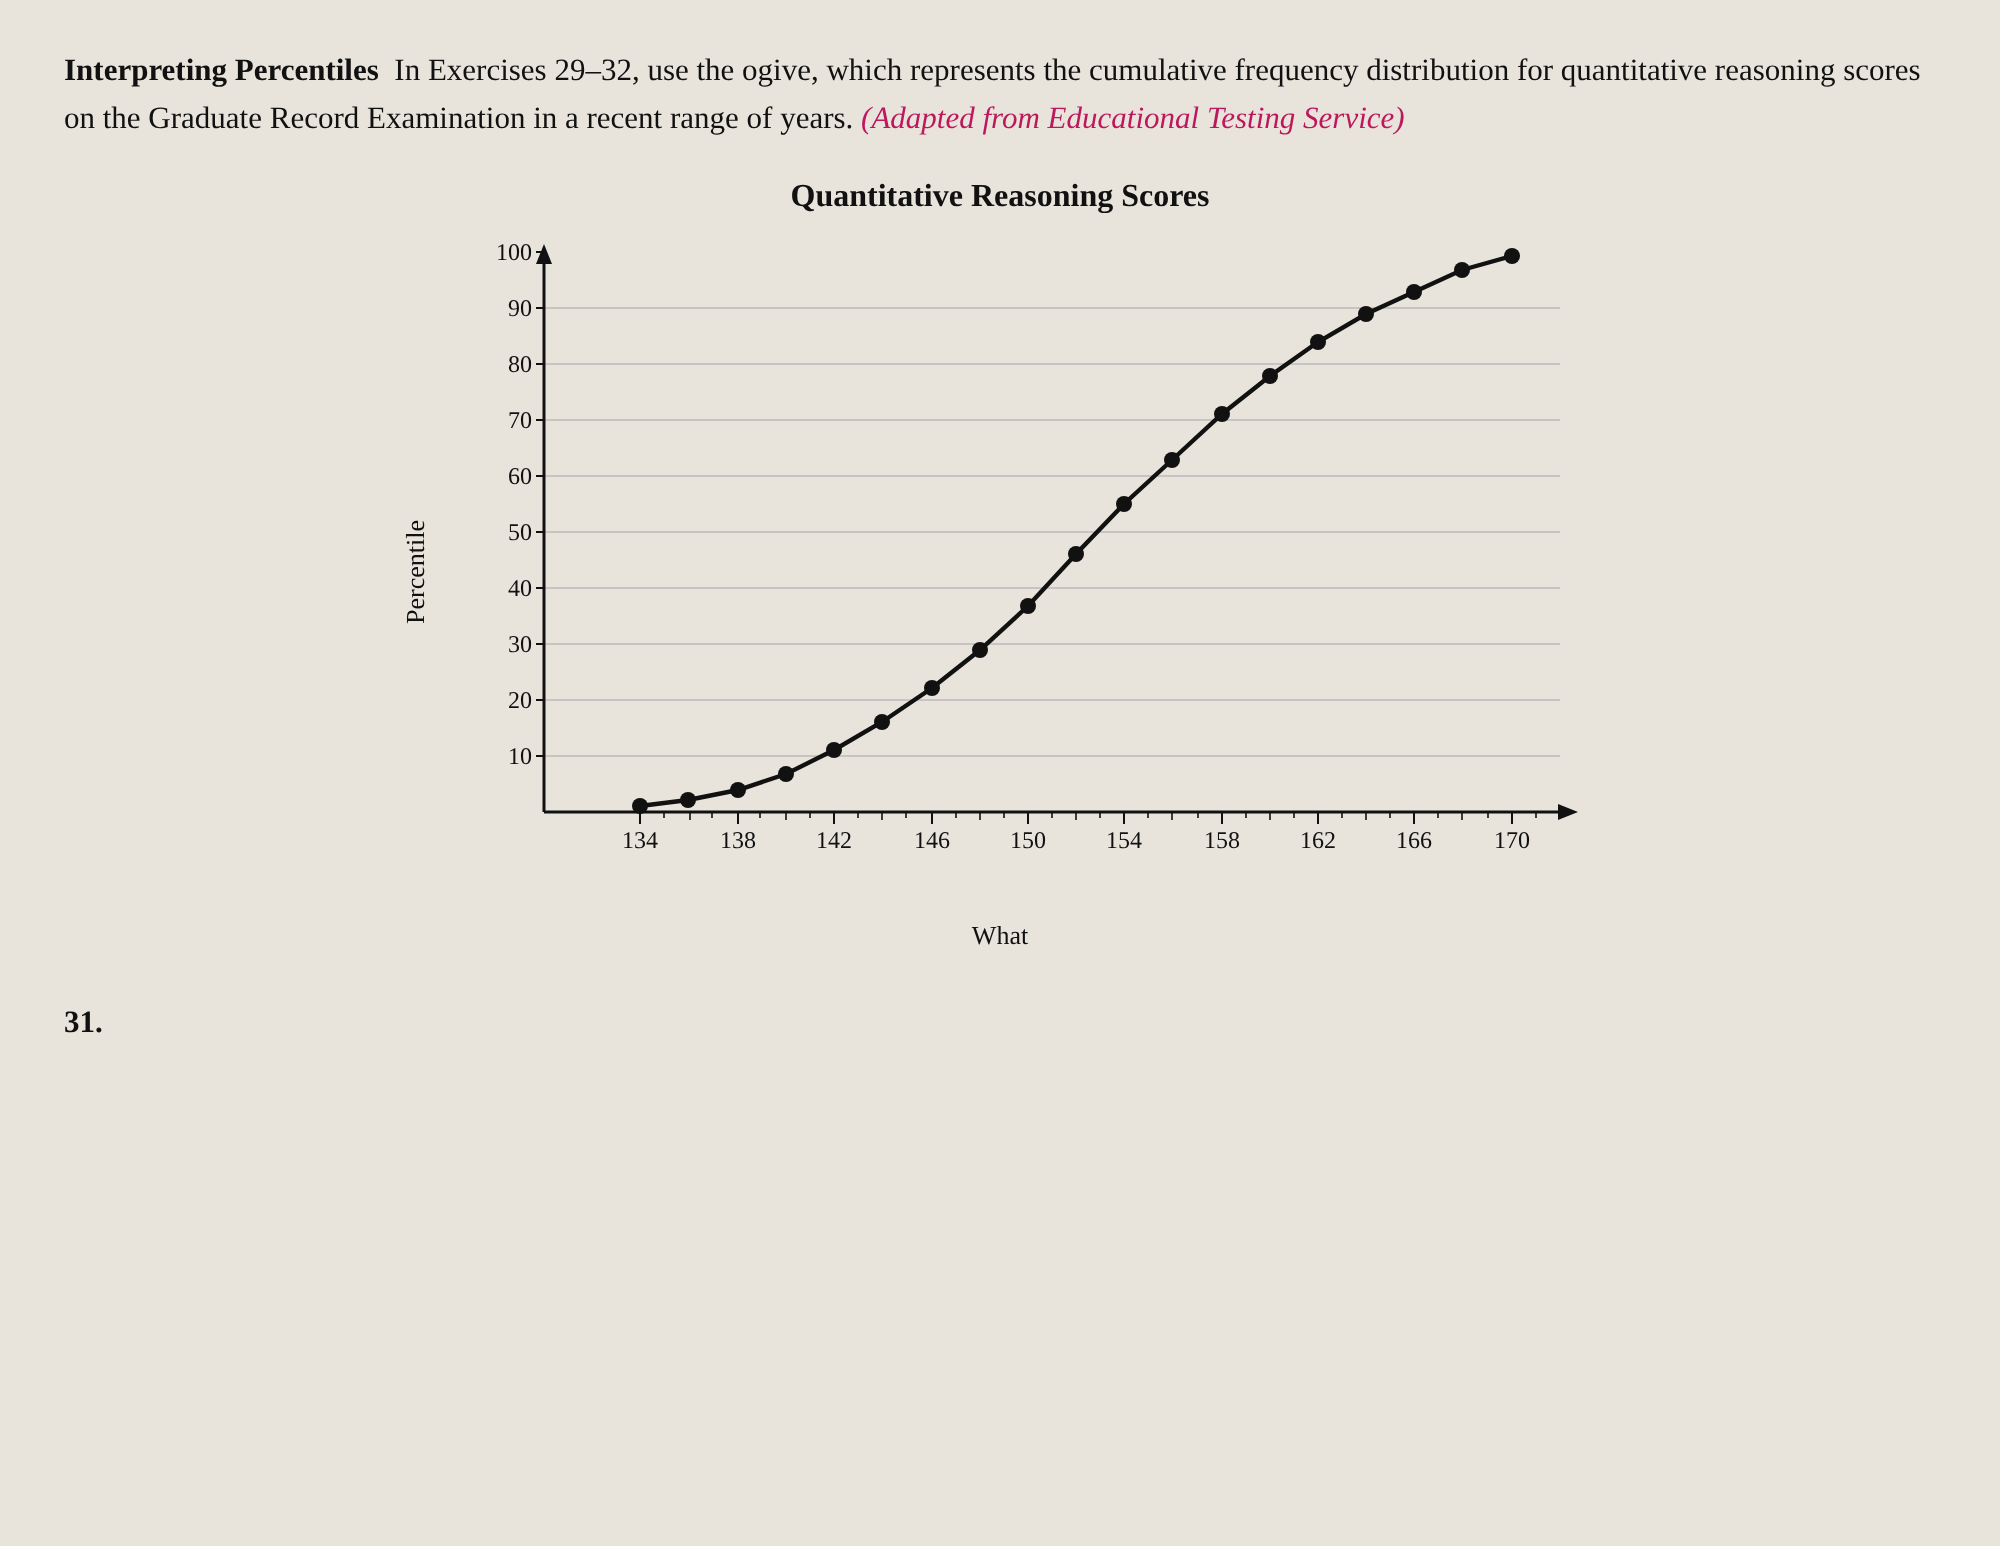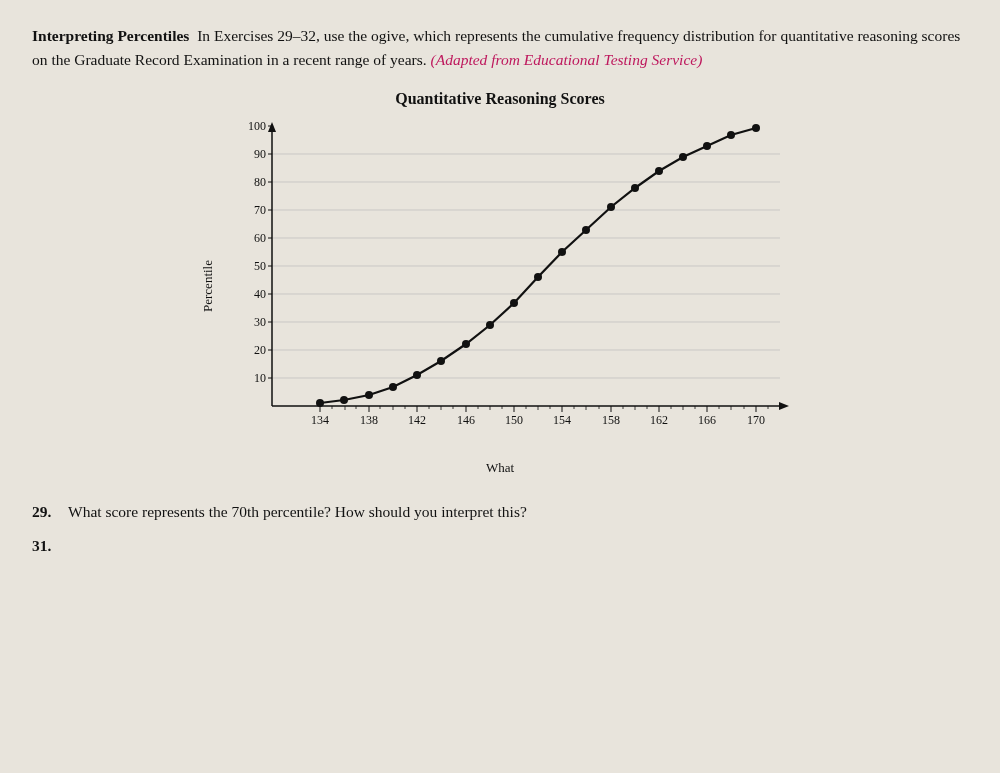--- a/index.html
+++ b/index.html
@@ -238,19 +238,15 @@
         </g>
 
       </svg>
     </div>
   </div>
   <div class="x-label">What</div>
 </div>
 
 <div class="questions">
   <div class="question-row">
-    <span class="q-num">29.</span>
-    <span class="q-text">What score represents the 70th percentile? How should you interpret this?</span>
-  </div>
-  <div class="question-row">
     <span class="q-num">31.</span>
   </div>
 </div>
 
 </body></html>

